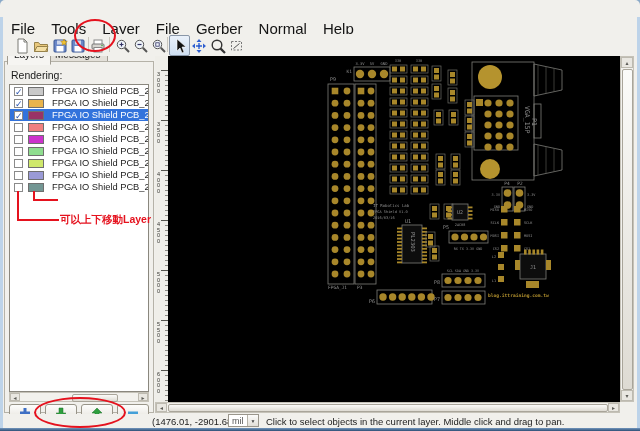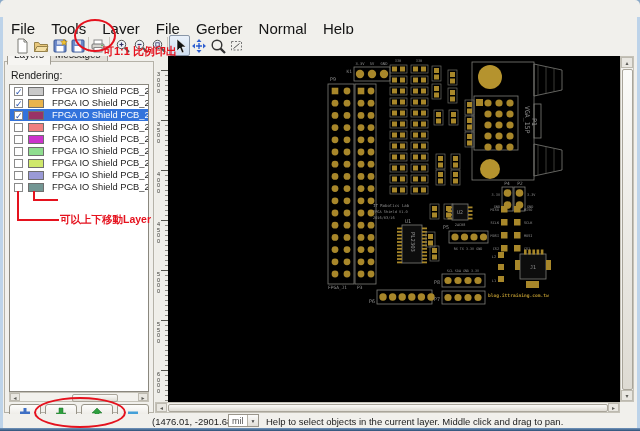--- a/index.html
+++ b/index.html
@@ -688,26 +688,25 @@
     <span class="sb-btn" style="right:0;top:0;bottom:0;width:11px">▸</span>
     <span class="sb-thumb" style="left:12px;top:1px;width:440px;height:8px"></span>
   </div>
 
   <div class="statusbar">
     <span class="coords">(1476.01, -2901.68)</span>
     <span class="unitbox">
       <span class="uval">mil</span>
       <span class="udrop">▼</span>
     </span>
-    <span class="hint">Help to select objects in the current layer. Middle click and drag to pan.</span>
+    <span class="hint">Click to select objects in the current layer. Middle click and drag to pan.</span>
   </div>
 
   <div class="anno">
     <span class="a-ellipse" style="left:74px;top:19px;width:38px;height:29px"></span>
-    <span class="a-t" style="left:103px;top:44px;font-size:11px">可1:1 比例印出</span>
     <span class="a-l" style="left:33px;top:191px;width:23px;height:8px"></span>
     <span class="a-l" style="left:17px;top:191px;width:40px;height:28px"></span>
     <span class="a-t" style="left:60px;top:213px">可以上下移動Layer</span>
     <span class="a-ellipse" style="left:34px;top:397px;width:88px;height:27px"></span>
   </div>
 
   <div class="edge-l"></div>
     <div class="edge-r"></div>
     <div class="edge-b"></div>
 </div>

